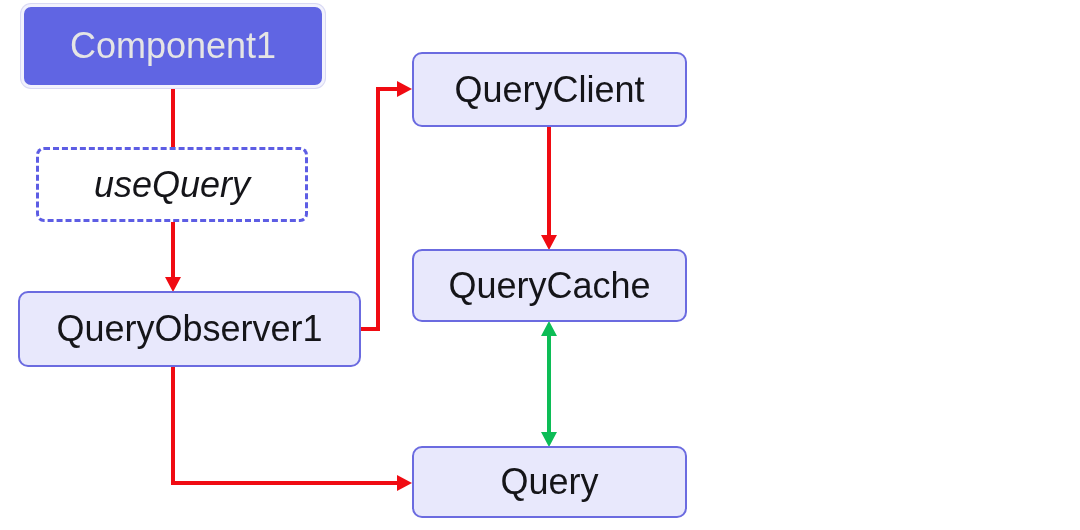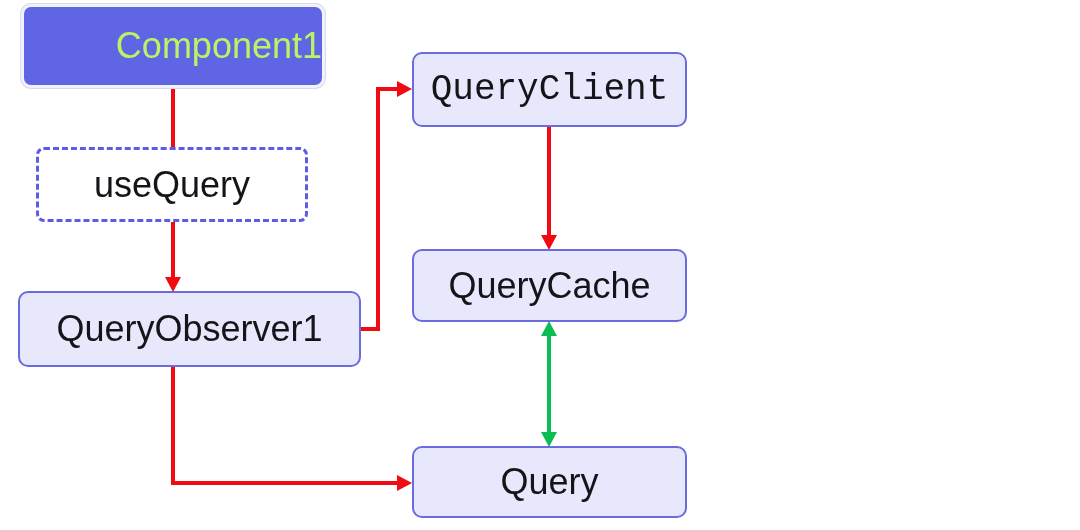--- a/index.html
+++ b/index.html
@@ -23,41 +23,40 @@
     align-items: center;
     justify-content: center;
     font-size: 36px;
     line-height: 1;
     border-radius: 10px;
     white-space: nowrap;
     z-index: 2;
   }
   .node.primary {
     background: #6065e3;
-    color: #bef264;
+    color: #e5e5e5;
     border: 3px solid #f2f2fd;
     box-shadow: 0 0 0 1px #d9d9f4;
-    justify-content: flex-end;
   }
   .node.light {
     background: #e8e8fc;
     color: #151519;
     border: 2px solid #6b6be0;
   }
   .node.dashed {
     background: #ffffff;
     color: #151519;
     border: 3px dashed #5d5de4;
     border-radius: 8px;
     z-index: 3;
   }
   #node-component1     { left: 21px;  top: 4px;   width: 304px; height: 84px; }
-  #node-usequery       { left: 36px;  top: 147px; width: 272px; height: 75px; }
+  #node-usequery       { left: 36px;  top: 147px; width: 272px; height: 75px; font-style: italic; }
   #node-queryobserver1 { left: 18px;   top: 291px; width: 343px; height: 76px; }
-  #node-queryclient    { left: 412px; top: 52px;  width: 275px; height: 75px; font-family: Liberation Mono, monospace; }
+  #node-queryclient    { left: 412px; top: 52px;  width: 275px; height: 75px; }
   #node-querycache     { left: 412px; top: 249px; width: 275px; height: 73px; }
   #node-query          { left: 412px; top: 446px; width: 275px; height: 72px; }
   #node-component2     { left: 773px; top: 3px;   width: 305px; height: 85px; }
 
   
   .seg {
     position: absolute;
     z-index: 1;
   }
   .seg.red   { background: #f00b12; }

